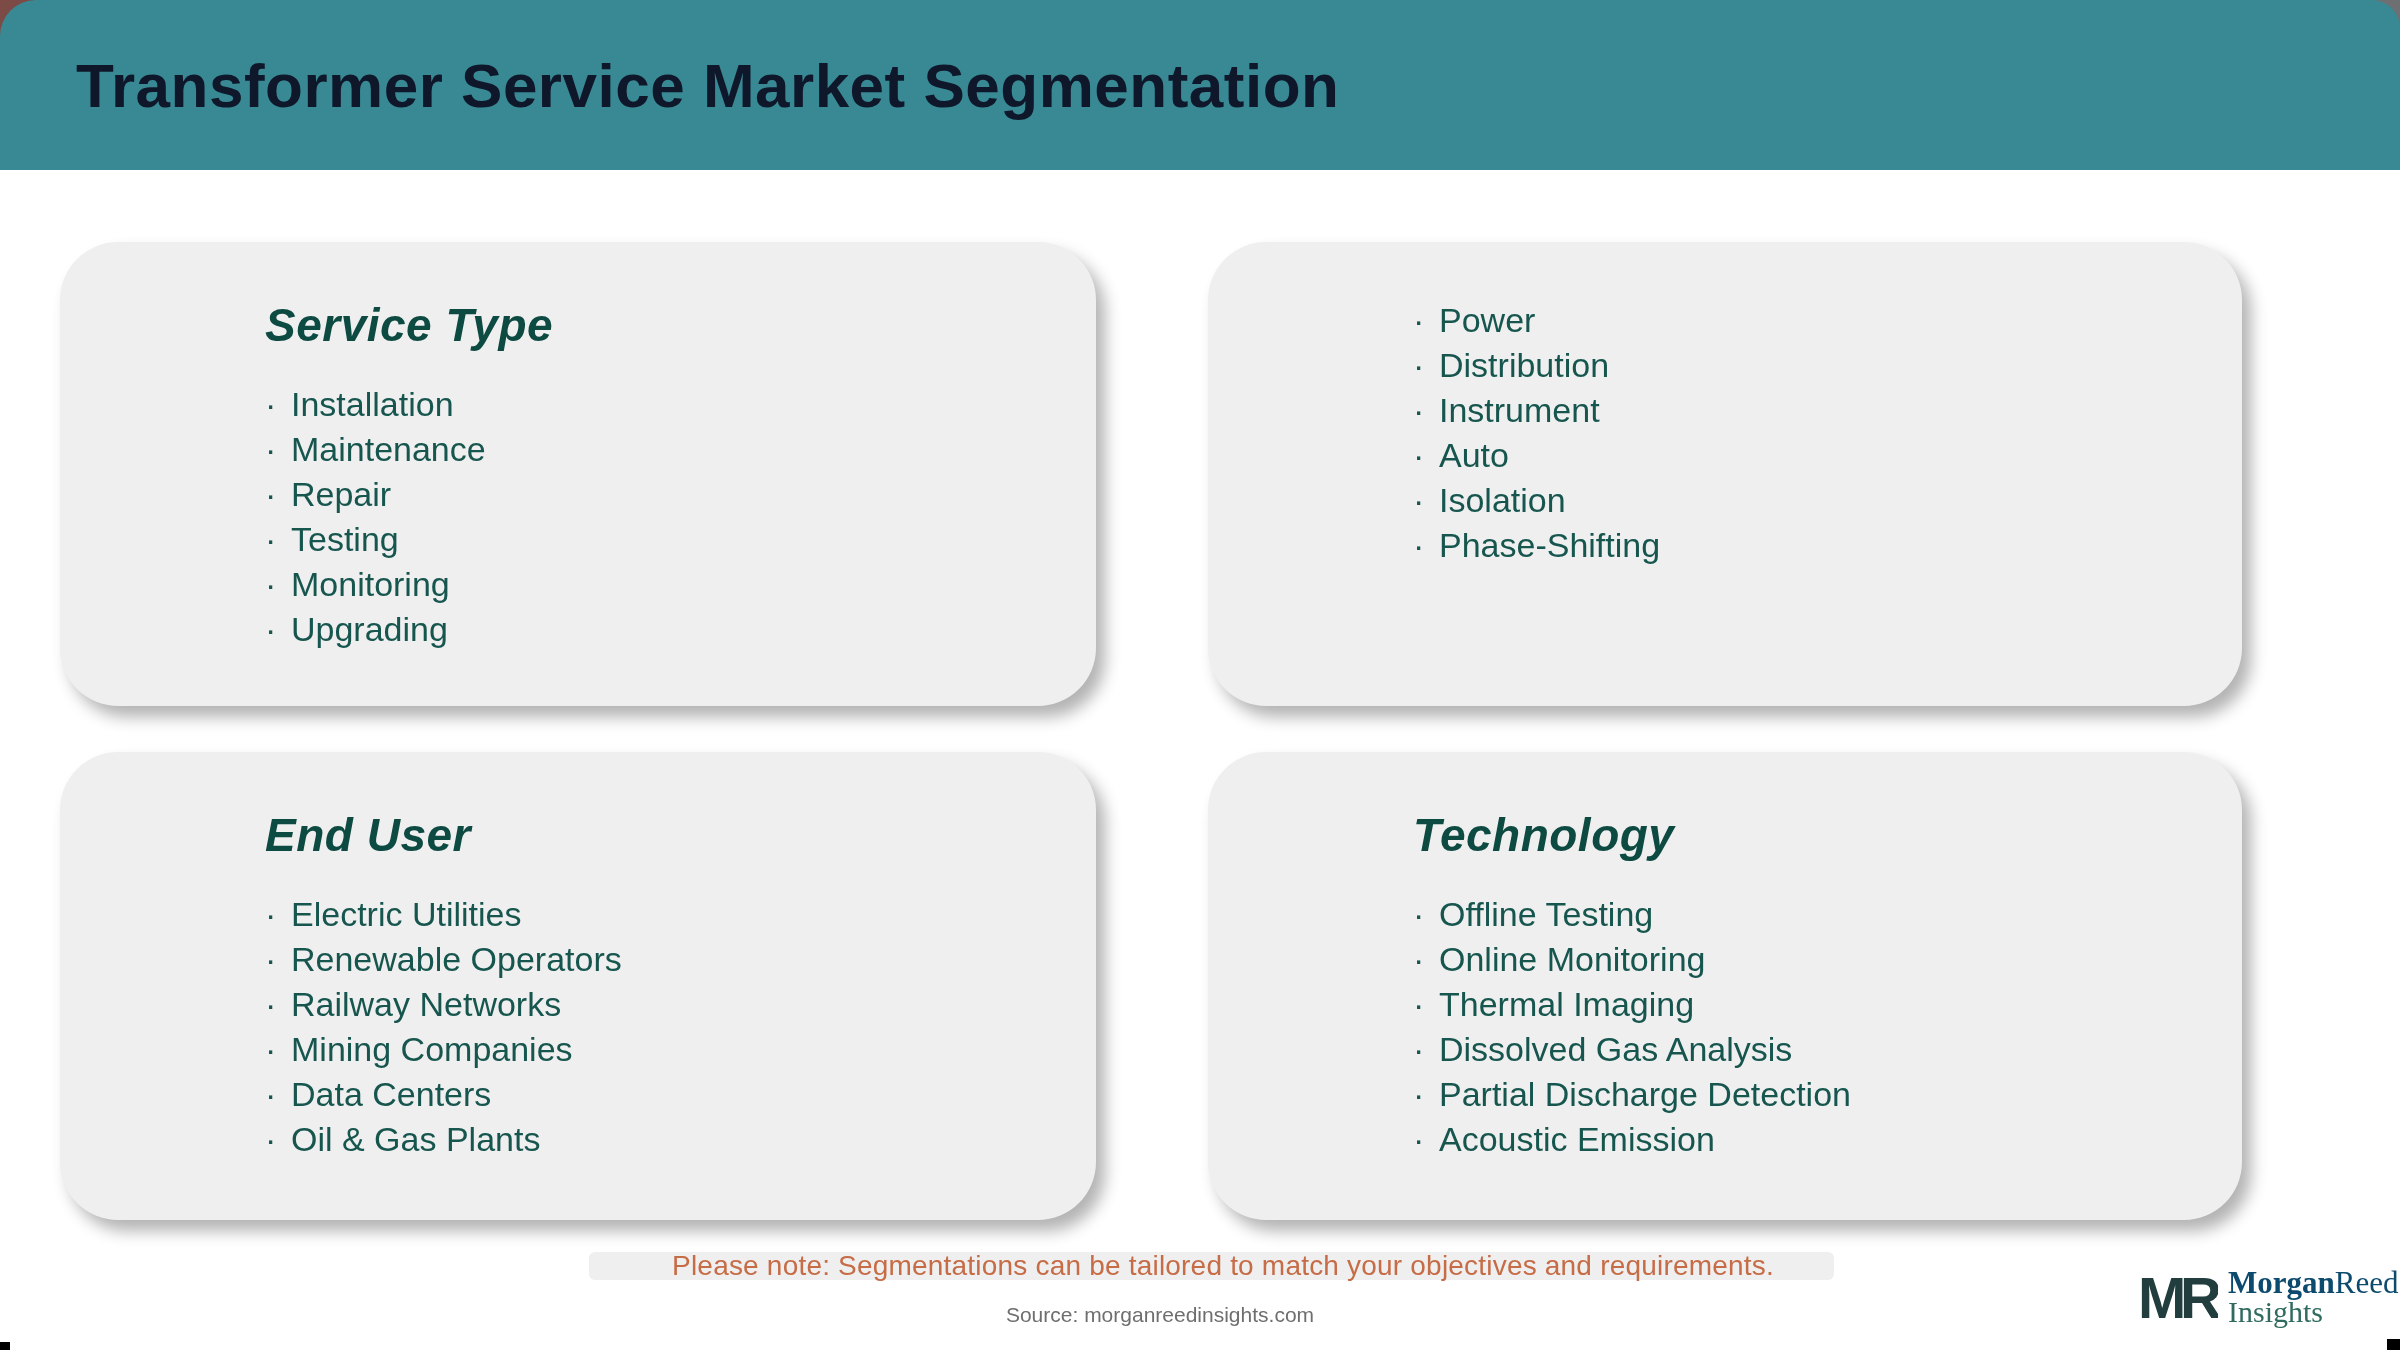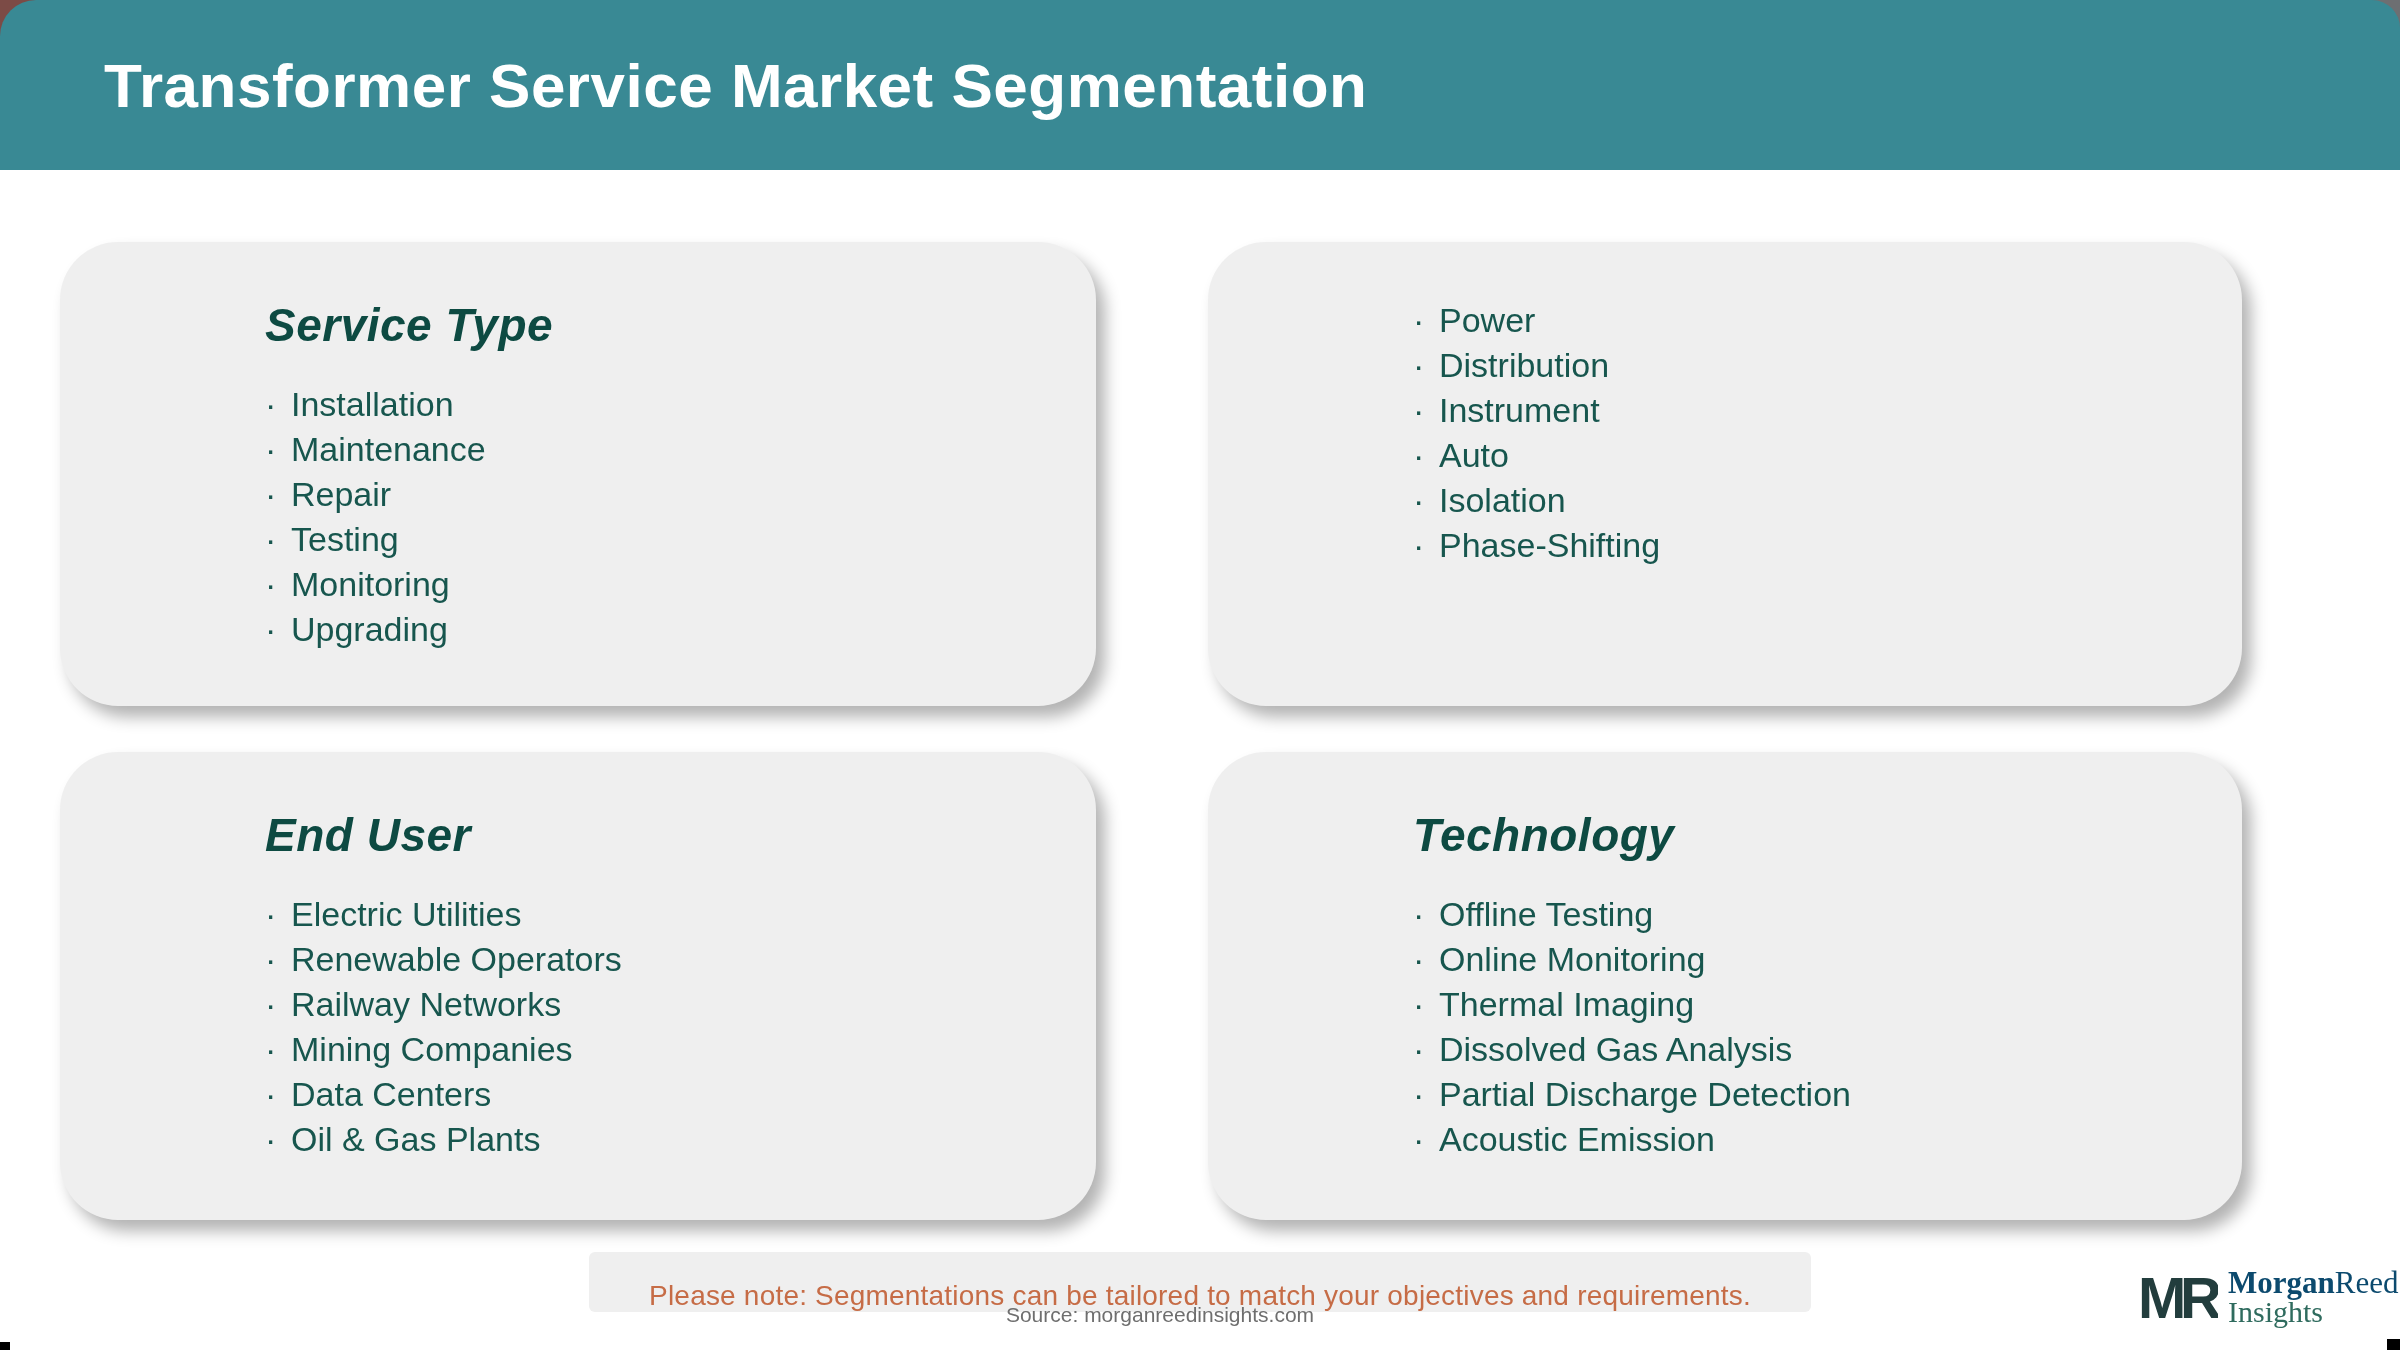--- a/index.html
+++ b/index.html
@@ -15,22 +15,22 @@
   .accent-left{position:absolute;top:0;left:0;width:64px;height:64px;background:#7c4b46;}
   .accent-right{position:absolute;top:0;right:0;width:56px;height:56px;background:#6d6f72;}
   .header{
     position:absolute;top:0;left:0;right:0;height:170px;
     background:#398994;
     border-radius:36px 28px 0 0;
     display:flex;align-items:center;
     z-index:2;
   }
   .header-title{
-    padding-left:104px;
-    color:#ffffff;
+    padding-left:76px;
+    color:#0f172a;
     font-size:62px;
     font-weight:bold;
     letter-spacing:0.5px;
   }
   .cards-grid{
     position:absolute;
     left:60px;top:242px;
     display:grid;
     grid-template-columns:1036px 1034px;
     grid-template-rows:464px 468px;
@@ -63,24 +63,24 @@
   }
   .bullet{
     width:26px;
     display:inline-block;
     text-align:left;
     font-size:34px;
   }
   .note-band{
     position:absolute;
     left:589px;top:1252px;
-    width:1222px;height:60px;
+    width:1222px;height:28px;
     background:#efefef;
     border-radius:6px;
-    display:flex;align-items:flex-end;justify-content:center;
+    display:flex;align-items:center;justify-content:center;padding-left:23px;
   }
   .note-text{
     color:#c66c46;
     font-size:28px;
     letter-spacing:0.2px;
   }
   .source-line{
     position:absolute;
     left:0;top:1303px;width:2320px;
     text-align:center;

